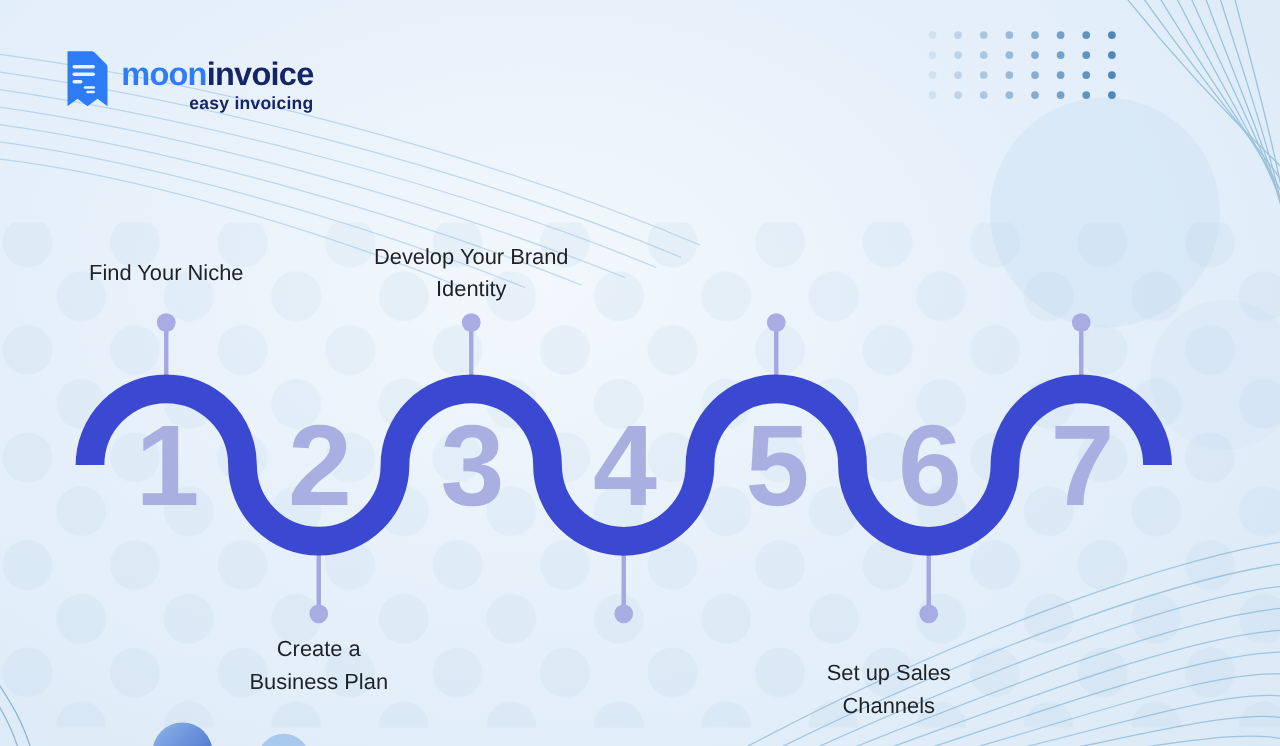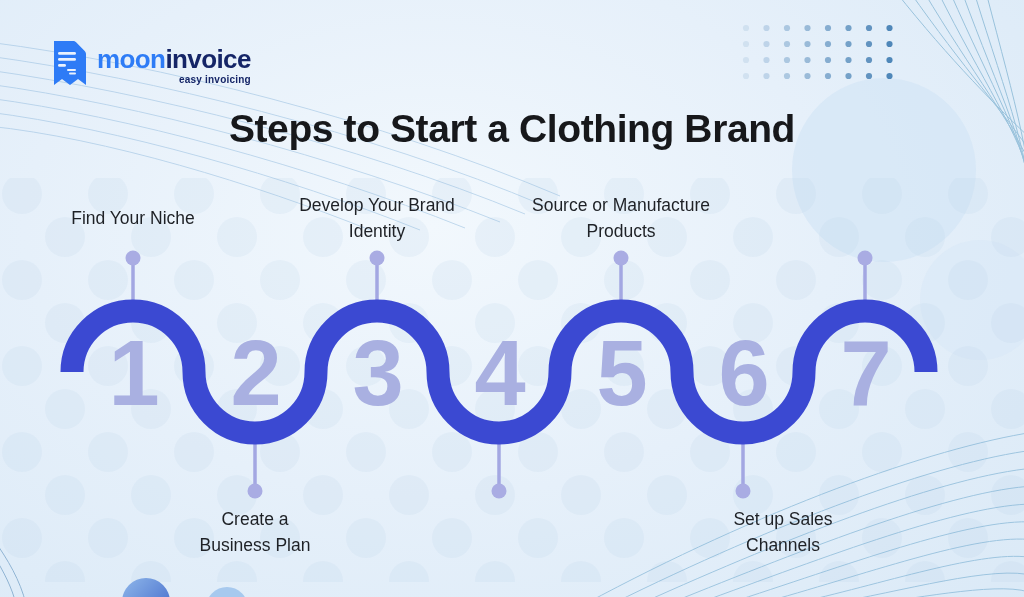--- a/index.html
+++ b/index.html
@@ -37,21 +37,21 @@
     font-size: 26px;
     font-weight: bold;
     letter-spacing: -0.6px;
     line-height: 28px;
     margin-top: 5px;
     text-align: right;
   }
   .brand-moon { color: #2e7cf6; }
   .brand-invoice { color: #152567; }
   .brand-tagline {
-    font-size: 10px;
+    font-size: 14px;
     font-weight: bold;
     color: #152567;
     text-align: right;
     letter-spacing: 0.2px;
     margin-top: 1px;
   }
 
   
   .title {
     position: absolute;
@@ -109,21 +109,21 @@
     z-index: 4;
     height: 56px;
   }
   .lt { top: 190px; }
   .lb { top: 504px; }
   .l1 { left: 48px;  width: 170px; }
   .l2 { left: 185px; width: 140px; }
   .l3 { left: 277px; width: 200px; }
   .l4 { left: 429px; width: 140px; }
   .l5 { left: 511px; width: 220px; }
-  .l6 { left: 713px; width: 140px; }
+  .l6 { left: 641px; width: 140px; margin-top: 19px; }
   .l7 { left: 775px; width: 180px; }
 </style>
 </head>
 <body>
 
 <div class="canvas">
 
   <svg class="bg-decor" viewBox="0 0 1024 597" width="1024" height="597">
     <defs>
       <pattern id="polka" width="86" height="86" patternUnits="userSpaceOnUse">
@@ -231,21 +231,20 @@
       </svg>
     </span>
     <span>
       <span class="brand-line" style="display:block">
         <span class="brand-moon">moon</span><span class="brand-invoice">invoice</span>
       </span>
       <span class="brand-tagline" style="display:block">easy invoicing</span>
     </span>
   </div>
 
-  <h1 class="title">Steps to Start a Clothing Brand</h1>
 
   <div class="step-num n1">1</div>
   <div class="step-num n2">2</div>
   <div class="step-num n3">3</div>
   <div class="step-num n4">4</div>
   <div class="step-num n5">5</div>
   <div class="step-num n6">6</div>
   <div class="step-num n7">7</div>
 
   <svg class="wave-layer" viewBox="0 0 1024 597" width="1024" height="597">
@@ -274,20 +273,17 @@
 
   <div class="step-label lt l1">
       <span>Find Your Niche</span>
     </div>
   <div class="step-label lb l2">
       <span>Create a Business Plan</span>
     </div>
   <div class="step-label lt l3">
       <span>Develop Your Brand Identity</span>
     </div>
-  <div class="step-label lt l5">
-      <span>Source or Manufacture Products</span>
-    </div>
   <div class="step-label lb l6">
       <span>Set up Sales Channels</span>
     </div>
 
 </div>
 
 </body></html>

